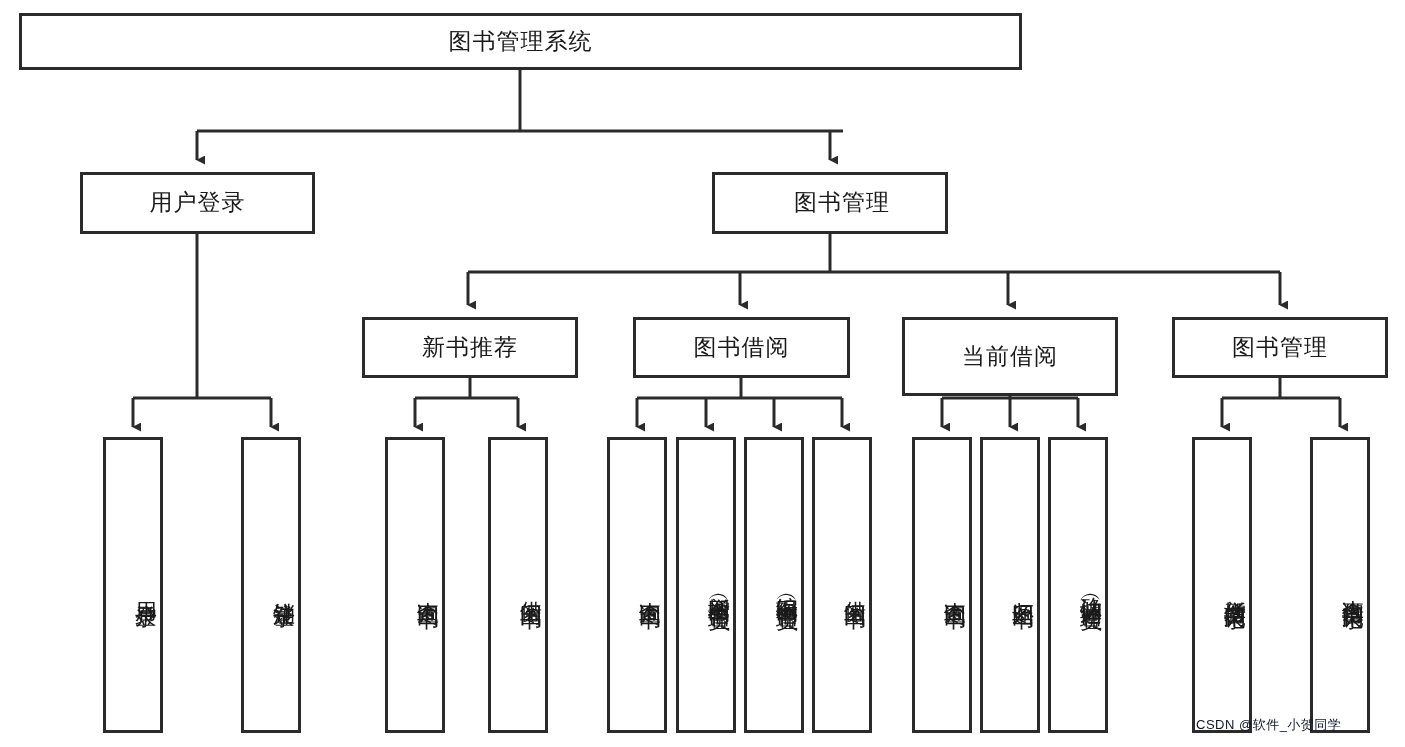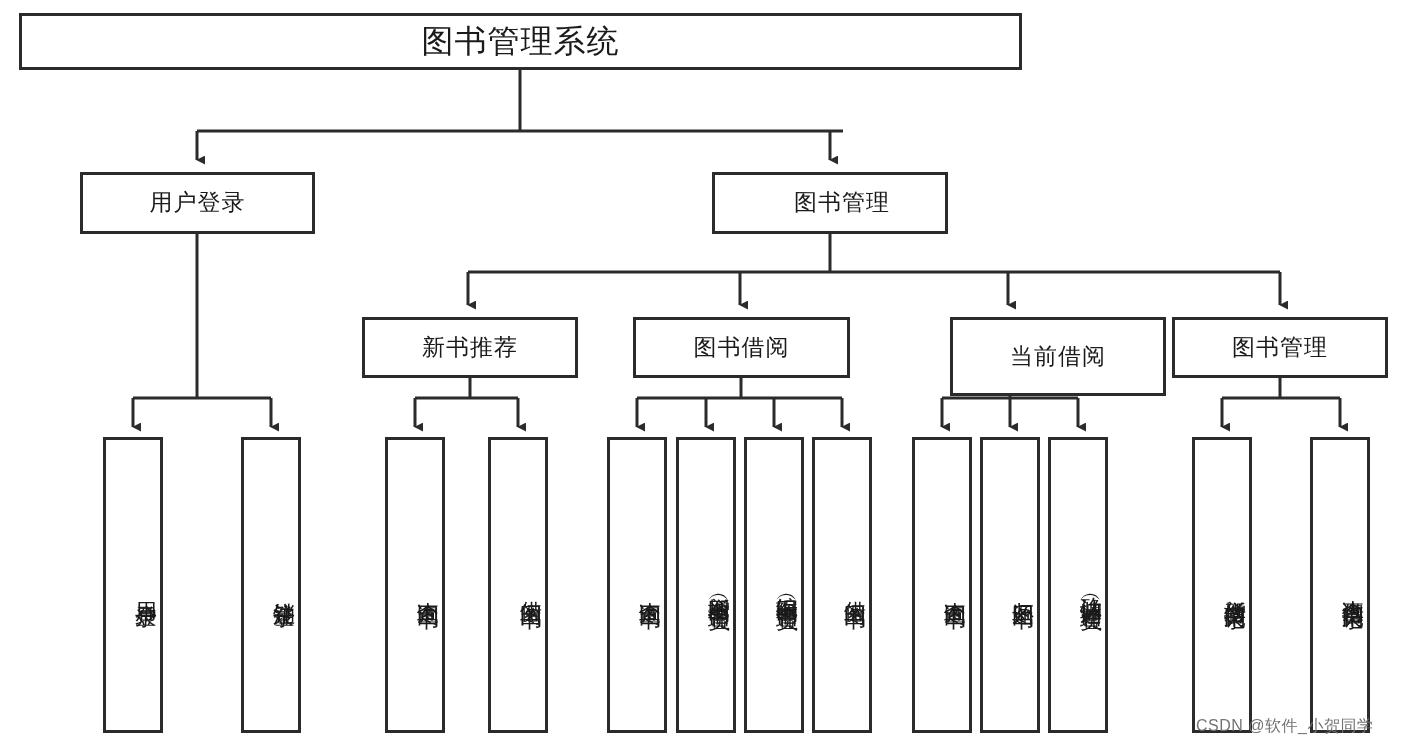--- a/index.html
+++ b/index.html
@@ -34,43 +34,43 @@
     align-items: center;
     justify-content: center;
     color: #1a1a1a;
   }
   .node.horiz {
     font-size: 23px;
     letter-spacing: 1px;
     line-height: 1.1;
   }
   .node.root {
-    font-size: 32px;
+    font-size: 23px;
   }
   .node.vert {
     writing-mode: vertical-rl;
     text-orientation: upright;
     font-size: 22px;
     line-height: 1.25;
     letter-spacing: 2px;
     align-items: flex-start;
     justify-content: center;
     padding-top: 6px;
   }
   .node.vert .vtext {
     writing-mode: vertical-rl;
     text-orientation: upright;
     display: block;
     text-align: center;
     white-space: nowrap;
   }
   .watermark {
     position: absolute;
-    color: #737373;
-    font-size: 16px;
+    color: #0f172a;
+    font-size: 13px;
     white-space: nowrap;
     letter-spacing: 0.5px;
   }
 </style>
 </head>
 <body>
 
 <div id="canvas">
 
   <svg id="wires" viewBox="0 0 1405 747">
@@ -123,21 +123,21 @@
     </g>
   </svg>
 
   <div class="node horiz root" style="left:19px; top:13px; width:1003px; height:57px;">图书管理系统</div>
 
   <div class="node horiz" style="left:80px; top:172px; width:235px; height:62px;">用户登录</div>
   <div class="node horiz" style="left:712px; top:172px; width:236px; height:62px;padding-left:24px;">图书管理</div>
 
   <div class="node horiz" style="left:633px; top:317px; width:217px; height:61px;">图书借阅</div>
   <div class="node horiz" style="left:362px; top:317px; width:216px; height:61px;">新书推荐</div>
-  <div class="node horiz" style="left:902px; top:317px; width:216px; height:79px;margin-left:48px;">当前借阅</div>
+  <div class="node horiz" style="left:902px; top:317px; width:216px; height:79px;">当前借阅</div>
   <div class="node horiz" style="left:1172px; top:317px; width:216px; height:61px;">图书管理</div>
 
   <div class="node vert" style="left:103px; top:437px; width:60px; height:296px;">
     <span class="vtext">用户登录</span>
   </div>
   <div class="node vert" style="left:241px; top:437px; width:60px; height:296px;">
     <span class="vtext">注销登录</span>
   </div>
 
   <div class="node vert" style="left:385px; top:437px; width:60px; height:296px;">

